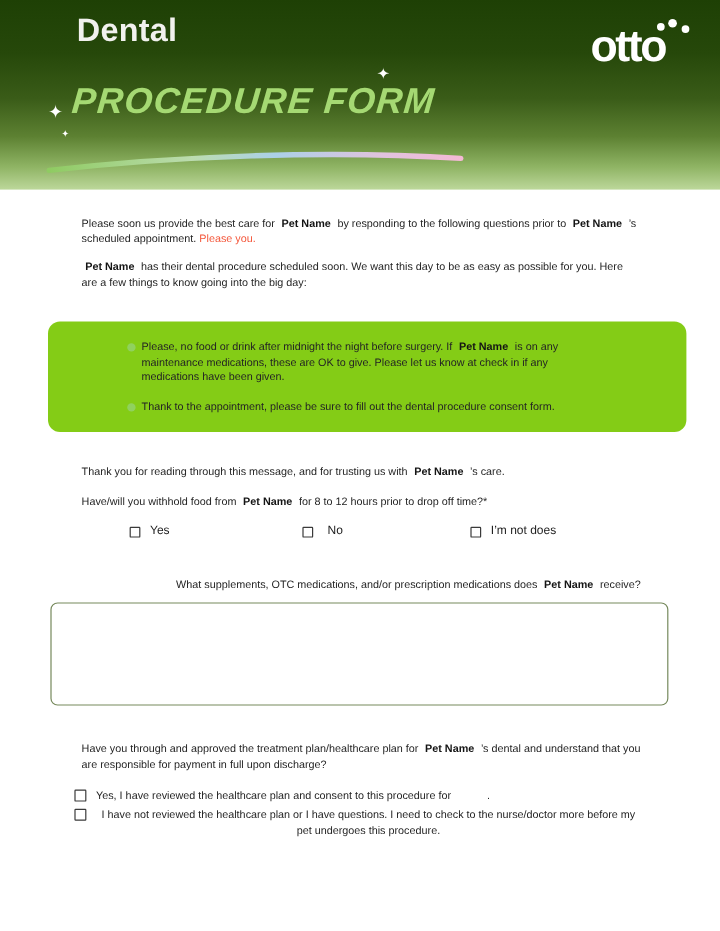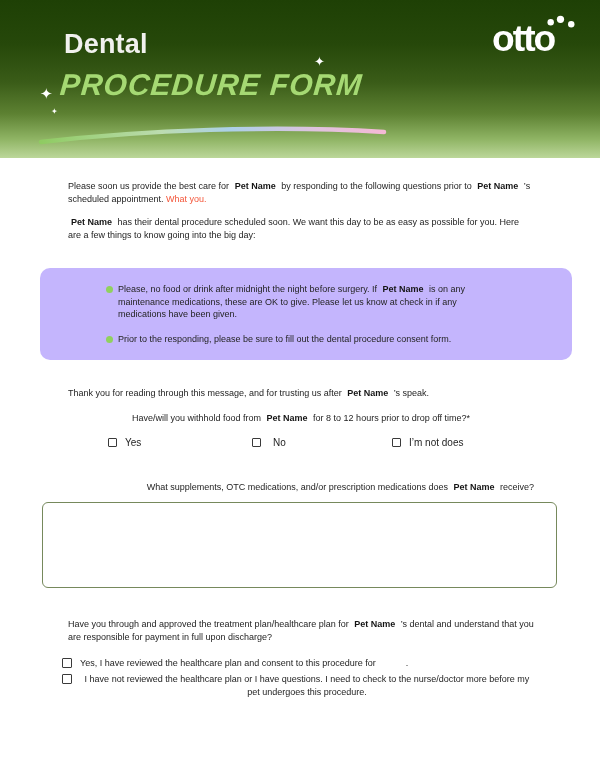--- a/index.html
+++ b/index.html
@@ -8,21 +8,21 @@
     position:relative; width:600px; height:776px; overflow:hidden;
     background:#ffffff; font-family:"Liberation Sans", sans-serif;
     color:#242424; margin:0 auto;
   }
   
   .hero {
     position:relative; width:600px; height:158px;
     background:linear-gradient(180deg,#1e4005 0%, #26480a 28%, #3a5c18 52%, #5d8132 72%, #8fb464 88%, #bcd79a 100%);
   }
   .hero-title {
-    position:absolute; left:64px; top:29px;
+    position:absolute; left:64px; top:10px;
     font-size:27px; font-weight:bold; color:#f1f1ee; letter-spacing:0.2px;
   }
   .hero-subtitle {
     position:absolute; left:60px; top:68px;
     font-size:30px; font-weight:bold; font-style:italic;
     color:#a5d973; letter-spacing:1px; transform:skewX(-5deg);
     white-space:nowrap;
   }
   .sparkle { position:absolute; color:#ffffff; line-height:1; }
   .sparkle.s1 { left:40px;  top:86px;  font-size:15px; }
@@ -32,32 +32,32 @@
   .logo { position:absolute; right:18px; top:13px; }
   
   main { padding:0 40px; }
   .body-text { font-size:9px; line-height:13px; color:#242424; }
   .pet { font-weight:bold; color:#141414; padding:0 3px; white-space:nowrap; }
   .red { color:#f4563a; }
   .p-intro1 { margin:22px 26px 0 28px; }
   .p-intro2 { margin:10px 26px 0 28px; }
   
   .callout {
-    margin:26px -12px 0 0; background:#c4b5fd; border-radius:10px;
+    margin:26px -12px 0 0; background:#84cc16; border-radius:10px;
     padding:15px 78px 15px 66px;
   }
   .bullet { display:flex; gap:5px; }
   .bullet + .bullet { margin-top:12px; }
   .dot { flex:none; width:7px; height:7px; border-radius:50%; background:#90d15e; margin-top:3px; }
   .bullet .body-text { line-height:12.5px; }
   
   .p-thanks   { margin:27px 26px 0 28px; }
-  .p-withhold { margin:12px 26px 0 28px;text-align:center; }
+  .p-withhold { margin:12px 26px 0 28px; }
   .opts-row { display:flex; margin:12px 0 0 68px; align-items:center; }
-  .opt { display:flex; align-items:center; gap:8px; font-size:10px; color:#1d1d1d; cursor:pointer; }
+  .opt { display:flex; align-items:flex-end; gap:8px; font-size:10px; color:#1d1d1d; cursor:pointer; }
   .opt.w1 { width:144px; } .opt.w2 { width:140px;gap:12px; }
   .cb {
     flex:none; width:9px; height:9px; border:1.2px solid #3a3a3a;
     border-radius:1px; background:#fff; display:inline-block;
   }
   .p-supp { margin:33px 26px 0 28px;text-align:right; }
   .supp-box {
     display:block; margin:8px 0 0 2px; width:515px; height:86px;
     border:1.5px solid #76895c; border-radius:6px; background:#fff;
     resize:none; outline:none; font-family:"Liberation Sans", sans-serif;
@@ -106,49 +106,49 @@
   </header>
 
   <main>
 
     <p class="body-text p-intro1">
       <span>Please soon us provide the best care for</span>
       <span class="pet">Pet Name</span>
       <span>by responding to the following questions prior to</span>
       <span class="pet">Pet Name</span>
       <span>’s scheduled appointment.</span>
-      <span class="red">What you.</span>
+      <span class="red">Please you.</span>
     </p>
 
     <p class="body-text p-intro2">
       <span class="pet">Pet Name</span>
       <span>has their dental procedure scheduled soon. We want this day to be as easy as possible for you. Here are a few things to know going into the big day:</span>
     </p>
 
     <div class="callout">
       <div class="bullet">
         <span class="dot"></span>
         <p class="body-text">
           <span>Please, no food or drink after midnight the night before surgery. If</span>
           <span class="pet">Pet Name</span>
           <span>is on any maintenance medications, these are OK to give. Please let us know at check in if any medications have been given.</span>
         </p>
       </div>
       <div class="bullet">
         <span class="dot"></span>
         <p class="body-text">
-          <span>Prior to the responding, please be sure to fill out the dental procedure consent form.</span>
+          <span>Thank to the appointment, please be sure to fill out the dental procedure consent form.</span>
         </p>
       </div>
     </div>
 
     <p class="body-text p-thanks">
-      <span>Thank you for reading through this message, and for trusting us after</span>
-      <span class="pet">Pet Name</span>
-      <span>’s speak.</span>
+      <span>Thank you for reading through this message, and for trusting us with</span>
+      <span class="pet">Pet Name</span>
+      <span>’s care.</span>
     </p>
 
     <p class="body-text p-withhold">
       <span>Have/will you withhold food from</span>
       <span class="pet">Pet Name</span>
       <span>for 8 to 12 hours prior to drop off time?*</span>
     </p>
 
     <div class="opts-row">
       <label class="opt w1">

